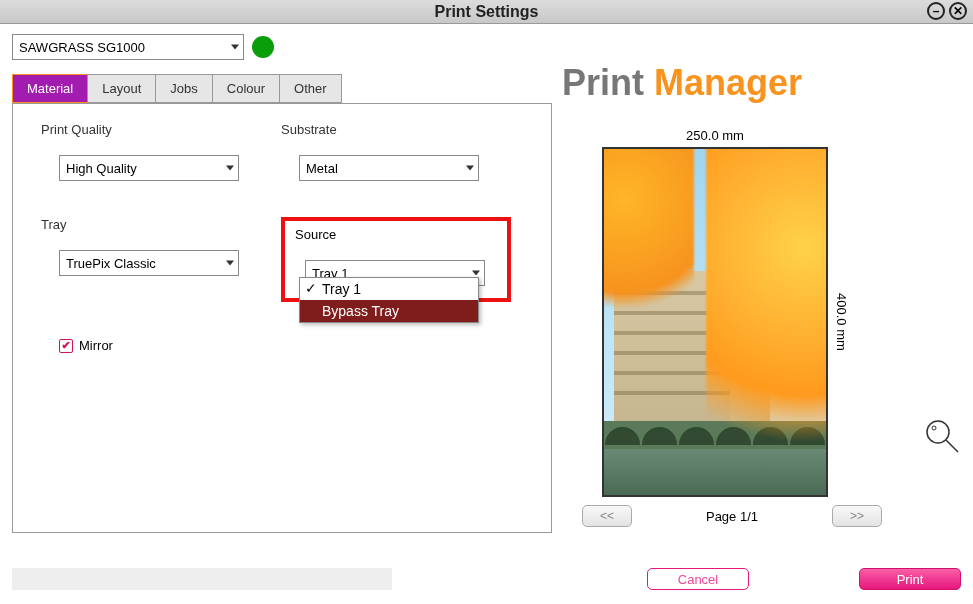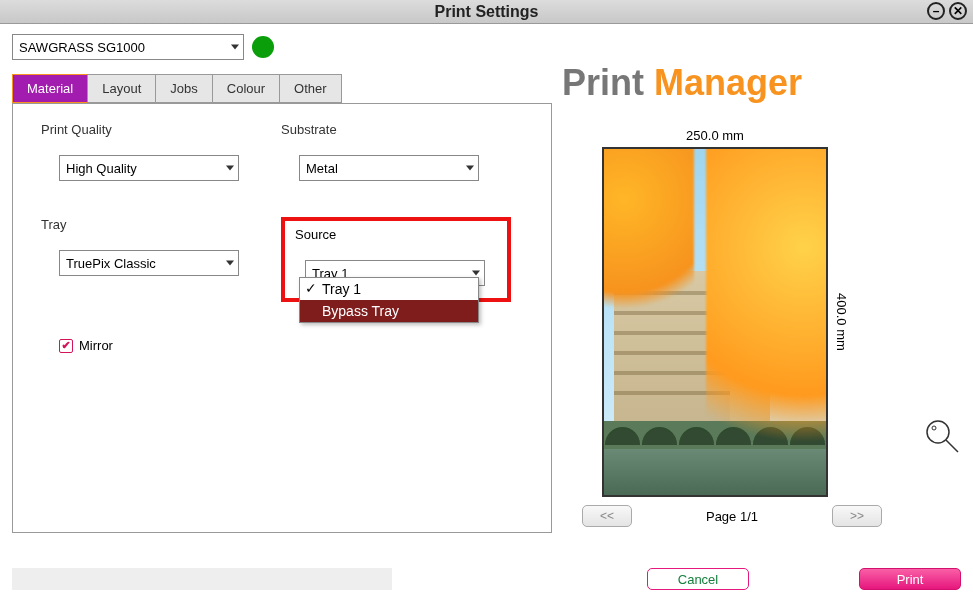--- a/index.html
+++ b/index.html
@@ -296,21 +296,21 @@
   }
   .btn {
     width: 102px; height: 22px;
     border-radius: 5px;
     display:flex;align-items:center;justify-content:center;
     font-size:13px;
     cursor:pointer;
   }
   .btn-cancel {
     border:1px solid #e6177d;
-    color:#15803d;
+    color:#ec4899;
     background:#fff;
   }
   .btn-print {
     background: linear-gradient(#f95fa6,#e6177d);
     color:#fff;
     border:1px solid #d4106e;
   }
 </style>
 </head>
 <body>

